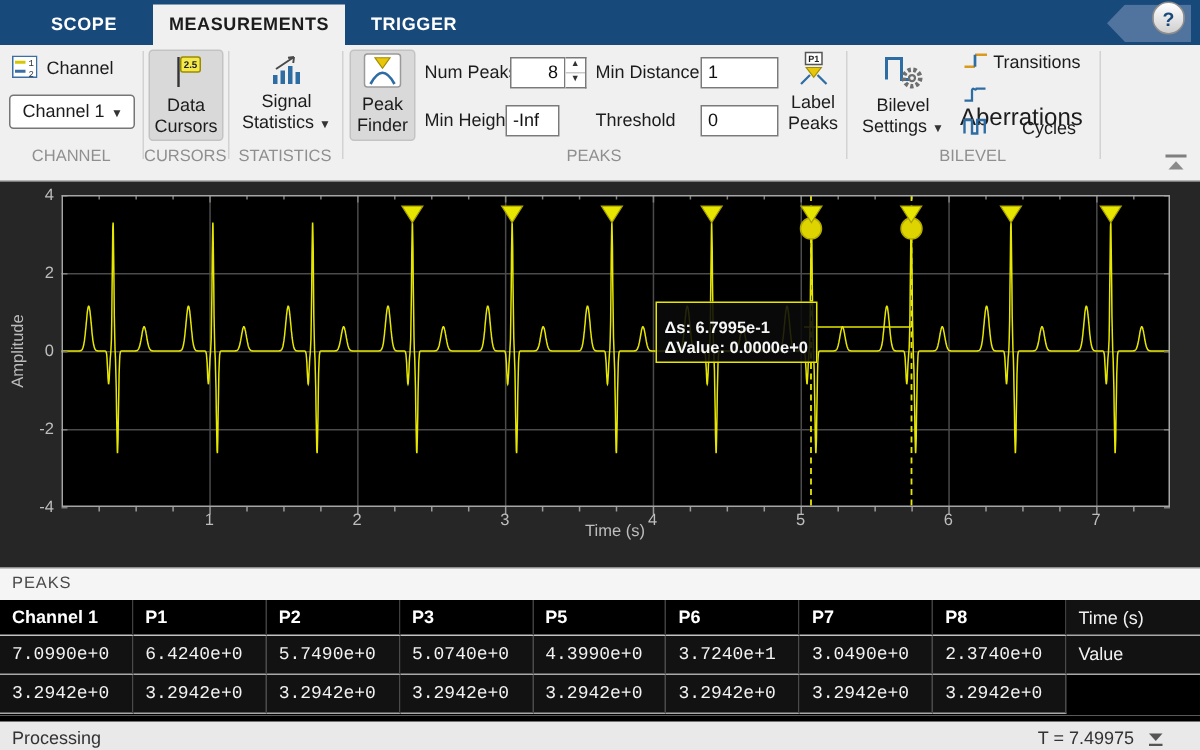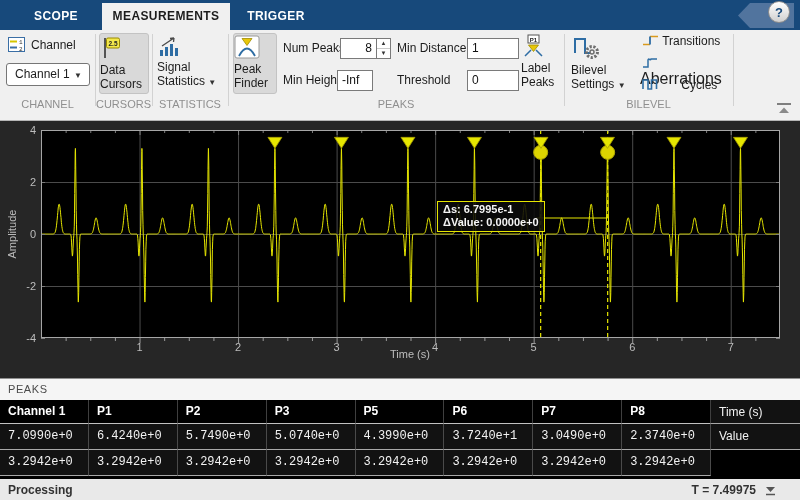--- a/index.html
+++ b/index.html
@@ -18,21 +18,21 @@
                clip-path:polygon(0 50%, 12px 0, 100% 0, 100% 100%, 12px 100%); }
   #help-btn { position:absolute; right:10px; top:1px; width:22px; height:22px; border-radius:50%;
               background:linear-gradient(#ffffff,#cfcfcf); border:1px solid #8d8d8d;
               color:#17497B; font-size:13px; font-weight:700; text-align:center; line-height:21px; }
 
   
   #toolbar { position:absolute; left:0; top:30px; width:800px; height:91px; background:#f0f0f0;
              border-bottom:1px solid #b5b5b5; font-size:12px; color:#1c1c1c; }
   .divider { position:absolute; top:4px; height:72px; width:1px; background:#d2d2d2; }
   .grouplabel { position:absolute; top:60px; height:13px; font-size:11px; color:#8f8f8f; text-align:center; }
-  .tbtn { position:absolute; border-radius:3px; text-align:left; cursor:pointer; }
+  .tbtn { position:absolute; border-radius:3px; text-align:center; cursor:pointer; }
   .tbtn.pressed { background:#d9d9d9; border:1px solid #c3c3c3; }
   .tbtn .cap { font-size:12px; color:#1c1c1c; line-height:14px; }
   .field-label { position:absolute; font-size:12px; color:#1c1c1c; }
   .tinput { position:absolute; height:21px; background:#fff; border:1px solid #7a7a7a; font-size:12px;
             color:#111; padding:0 4px; font-family:"Liberation Sans",sans-serif; }
   .caret { font-size:8px; color:#333; }
 
   #channel-dd { position:absolute; left:6px; top:33px; width:84px; height:23px; background:#fff;
                 border:1px solid #767676; border-radius:3px; line-height:21px; padding-left:8px; font-size:12px; }
   #channel-dd .caret { position:absolute; right:7px; top:1px; }
@@ -41,39 +41,39 @@
   #plot-panel { position:absolute; left:0; top:121px; width:800px; height:257px; background:#262626; }
   #plot-svg { position:absolute; left:0; top:0; }
   .ticklab { position:absolute; color:#bdbdbd; font-size:11px; }
   .xlab { width:40px; text-align:center; top:220px; }
   .ylab { width:30px; text-align:right; left:6px; }
   #amp-label { position:absolute; left:-27px; top:106px; width:80px; height:14px; text-align:center;
                color:#bdbdbd; font-size:11px; transform:rotate(-90deg); }
   #time-label { position:absolute; left:360px; top:227px; width:100px; text-align:center; color:#bdbdbd; font-size:11px; }
   #cursor-tooltip { position:absolute; left:437px; top:80px; background:rgba(10,10,10,.88);
                     border:1.5px solid #e6e600; color:#f5f5f5; font-size:11px; font-weight:700;
-                    line-height:13px; padding:1px 5px 2px 5px; white-space:nowrap; }
+                    line-height:13px; padding:11px 5px 2px 5px; white-space:nowrap; }
 
   
   #peaks-title { position:absolute; left:0; top:378px; width:800px; height:22px; background:#f5f5f5;
                  border-top:1px solid #8f8f8f; color:#4a4a4a; font-size:11px; letter-spacing:.6px;
                  line-height:21px; padding-left:8px; }
   #peaks-table { position:absolute; left:0; top:400px; width:800px; height:77px; background:#000;
                  display:grid; grid-template-columns:repeat(9, 11.111%); grid-template-rows:24px 26px 26px; }
   #peaks-table > div { overflow:hidden; white-space:nowrap; }
   .th { background:#000; color:#fff; font-weight:700; font-size:12px; line-height:23px; padding-left:8px;
         border-right:1px solid #3f3f3f; border-bottom:1px solid #c2c2c2; }
   .td { background:#121212; color:#f2f2f2; font-size:12px; line-height:25px; padding-left:8px;
         border-right:1px solid #4a4a4a; border-bottom:1px solid #a8a8a8; }
   .td.val { font-family:"Liberation Mono", monospace; font-size:12px; }
   #peaks-table > div:nth-child(9n) { border-right:none; }
 
   
   #statusbar { position:absolute; left:0; top:477px; width:800px; height:23px; background:#e9e9e9;
-               border-top:2px solid #000000; font-size:12px; color:#333;font-weight:bold; }
+               border-top:4px solid #000000; font-size:12px; color:#333; }
   #status-left { position:absolute; left:8px; top:4px; }
   #status-right { position:absolute; right:44px; top:4px; }
   #status-dock { position:absolute; right:24px; top:6px; }
 </style>
 </head>
 <body>
 
 <div id="app">
 
   <div id="tabbar">

